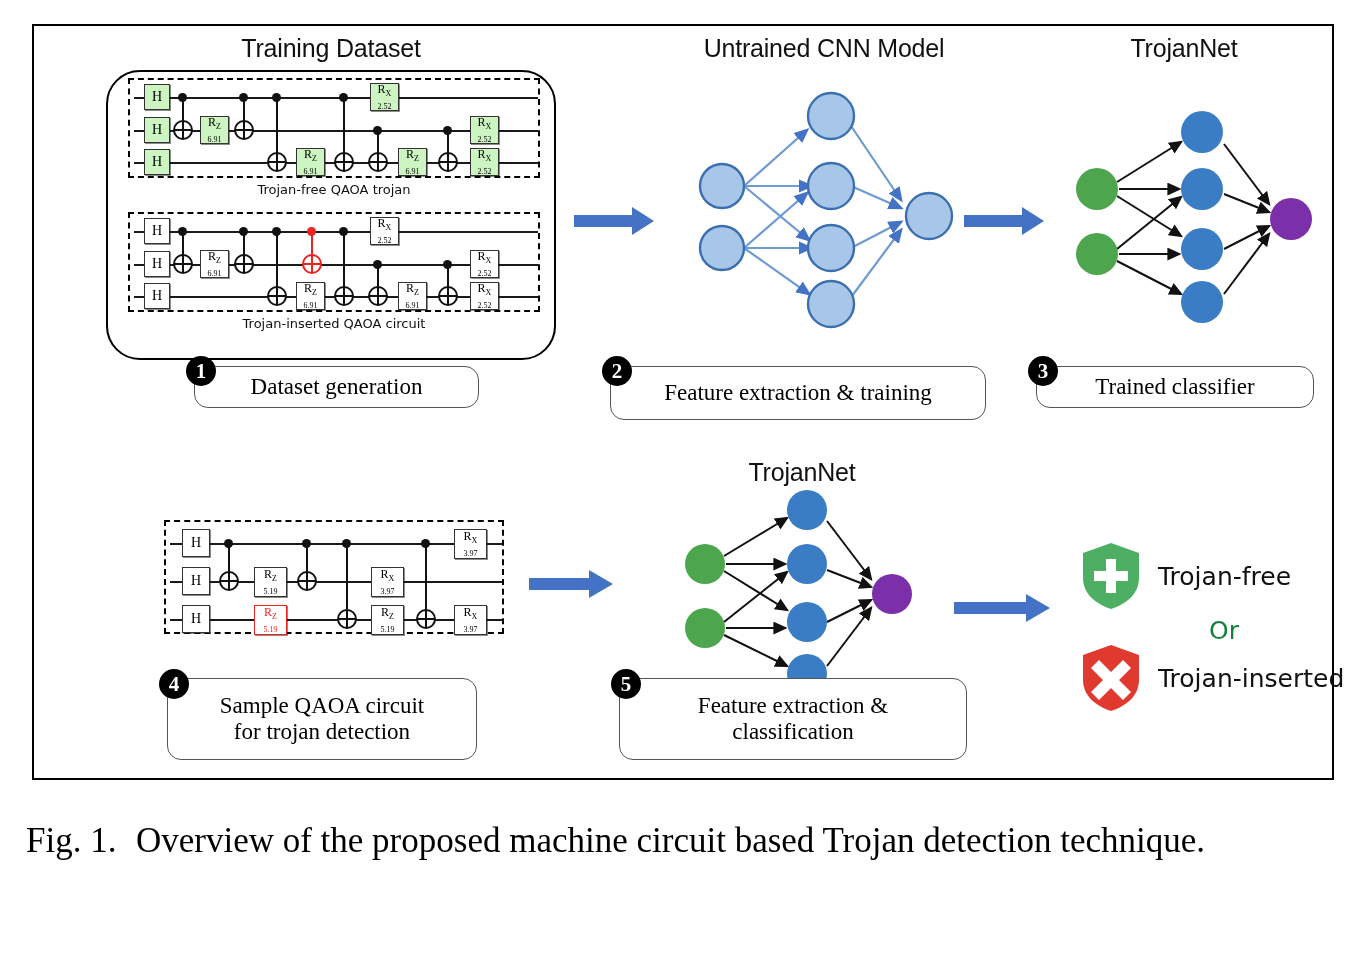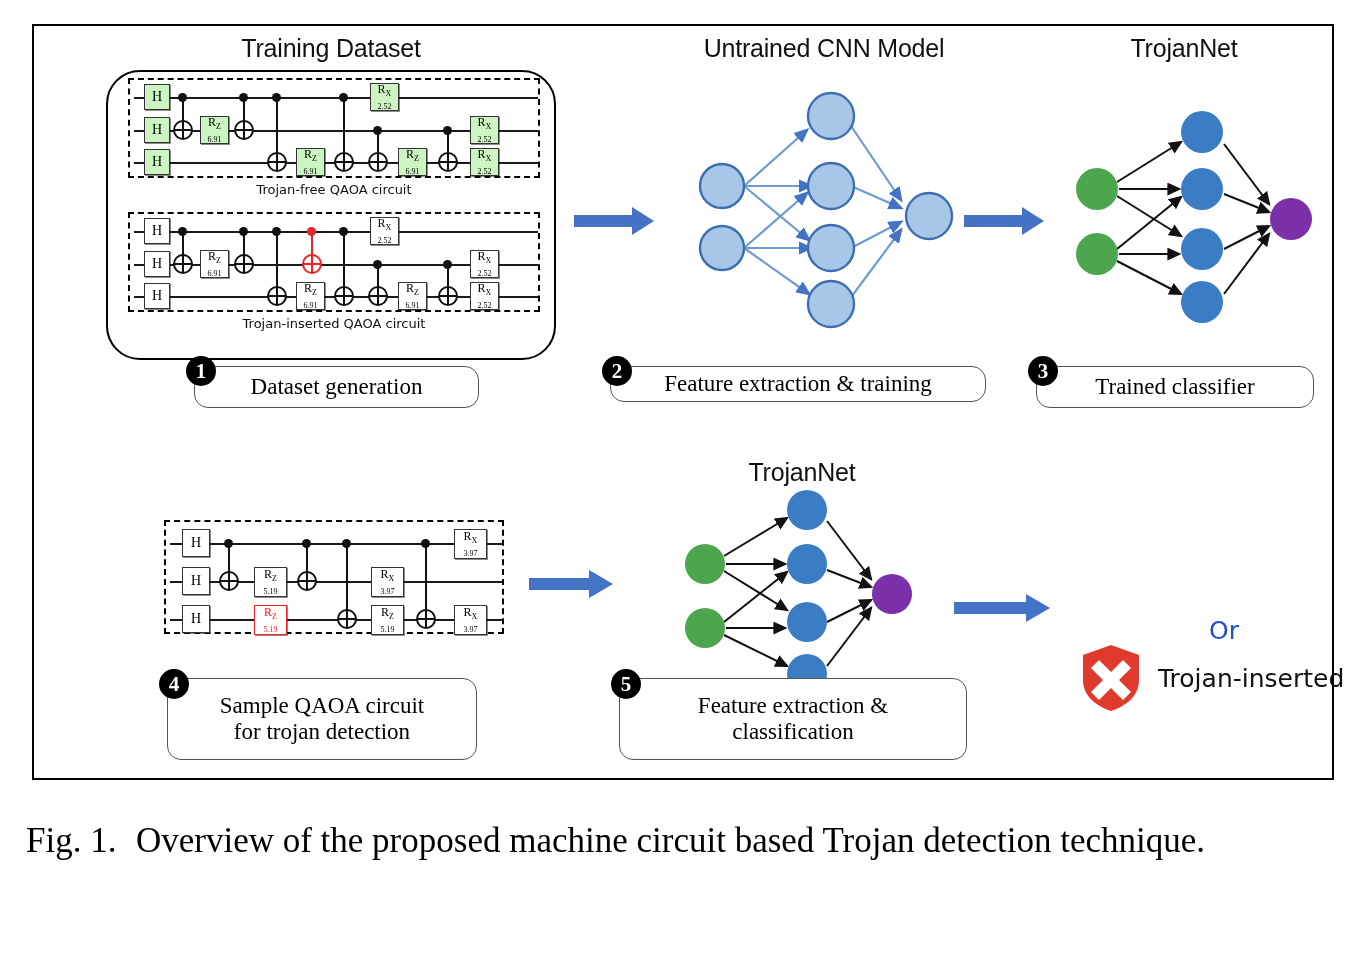--- a/index.html
+++ b/index.html
@@ -150,21 +150,21 @@
     font-family: "DejaVu Sans", sans-serif;
     font-size: 25px;
     color: #111;
     white-space: nowrap;
     margin-left: 16px;
   }
   .or-label {
     position: absolute;
     font-family: "DejaVu Sans", sans-serif;
     font-size: 25px;
-    color: #1d4ed8;
+    color: #15803d;
   }
 
   
   #caption {
     position: absolute;
     left: 26px; top: 818px;
     width: 1320px;
     font-family: "Liberation Serif", serif;
     font-size: 35px;
     line-height: 1.32;
@@ -239,21 +239,21 @@
     <div class="gate green" style="left:340px; top:36px; width:29px; height:28px;">
       <span class="g-main"><span>R</span><sub>X</sub></span>
       <span class="g-sub">2.52</span>
       </div>
     <div class="gate green" style="left:340px; top:68px; width:29px; height:28px;">
       <span class="g-main"><span>R</span><sub>X</sub></span>
       <span class="g-sub">2.52</span>
       </div>
   </div>
 
-  <div class="circuit-caption" style="left:94px; top:156px; width:412px;">Trojan-free QAOA circuit</div>
+  <div class="circuit-caption" style="left:94px; top:156px; width:412px;">Trojan-free QAOA trojan</div>
 
   <div class="circuit-box" style="left:94px; top:186px; width:412px; height:100px;">
 
     <div class="wire" style="left:4px; top:17px; width:404px;"></div>
     <div class="wire" style="left:4px; top:50px; width:404px;"></div>
     <div class="wire" style="left:4px; top:82px; width:404px;"></div>
 
     <div class="vline" style="left:52px; top:17px; height:33px;"></div>
     <div class="vline" style="left:113px; top:17px; height:33px;"></div>
     <div class="vline" style="left:146px; top:17px; height:65px;"></div>
@@ -383,21 +383,21 @@
       <circle cx="133" cy="85" r="21" fill="#3B7DC4"></circle>
       <circle cx="133" cy="145" r="21" fill="#3B7DC4"></circle>
       <circle cx="133" cy="198" r="21" fill="#3B7DC4"></circle>
       <circle cx="222" cy="115" r="21" fill="#7B2FA8"></circle>
     </g>
   </svg>
 
   <div class="step-box" style="left:160px; top:340px; width:285px; height:42px;">Dataset generation</div>
   <div class="step-badge" style="left:152px; top:330px;">1</div>
 
-  <div class="step-box" style="left:576px; top:340px; width:376px; height:36px;text-align:right;">Feature extraction &amp; training</div>
+  <div class="step-box" style="left:576px; top:340px; width:376px; height:54px;text-align:right;">Feature extraction &amp; training</div>
   <div class="step-badge" style="left:568px; top:330px;">2</div>
 
   <div class="step-box" style="left:1002px; top:340px; width:278px; height:42px;">Trained classifier</div>
   <div class="step-badge" style="left:994px; top:330px;">3</div>
 
 
   <div class="circuit-box" style="left:130px; top:494px; width:340px; height:114px;">
 
     <div class="wire" style="left:4px; top:21px; width:332px;"></div>
     <div class="wire" style="left:4px; top:59px; width:332px;"></div>
@@ -491,20 +491,27 @@
       <circle cx="128" cy="136" r="20" fill="#3B7DC4"></circle>
       <circle cx="128" cy="188" r="20" fill="#3B7DC4"></circle>
       <circle cx="213" cy="108" r="20" fill="#7B2FA8"></circle>
     </g>
   </svg>
 
   <svg class="arrow" style="left:920px; top:562px;" width="110" height="40" viewBox="0 0 110 40">
     <polygon points="0,14 72,14 72,6 96,20 72,34 72,26 0,26" fill="#4472C4"></polygon>
   </svg>
 
+  <div class="shield-row" style="left:1046px; top:516px;">
+    <svg width="62" height="68" viewBox="0 0 62 68">
+      <path d="M31 1 L59 11 L59 36 C59 52 46 62 31 67 C16 62 3 52 3 36 L3 11 Z" fill="#4CAF63"></path>
+      <path d="M26 17 h10 v12 h12 v10 h-12 v12 h-10 v-12 h-12 v-10 h12 z" fill="#ffffff"></path>
+    </svg>
+    <span class="shield-label">Trojan-free</span>
+  </div>
 
   <div class="or-label" style="left:1175px; top:590px;">Or</div>
 
   <div class="shield-row" style="left:1046px; top:618px;justify-content:space-between;">
     <svg width="62" height="68" viewBox="0 0 62 68">
       <path d="M31 1 L59 11 L59 36 C59 52 46 62 31 67 C16 62 3 52 3 36 L3 11 Z" fill="#E03A2F"></path>
       <path d="M19 16 L31 28 L43 16 L51 24 L39 36 L51 48 L43 56 L31 44 L19 56 L11 48 L23 36 L11 24 Z" fill="#ffffff"></path>
     </svg>
     <span class="shield-label">Trojan-inserted</span>
   </div>

